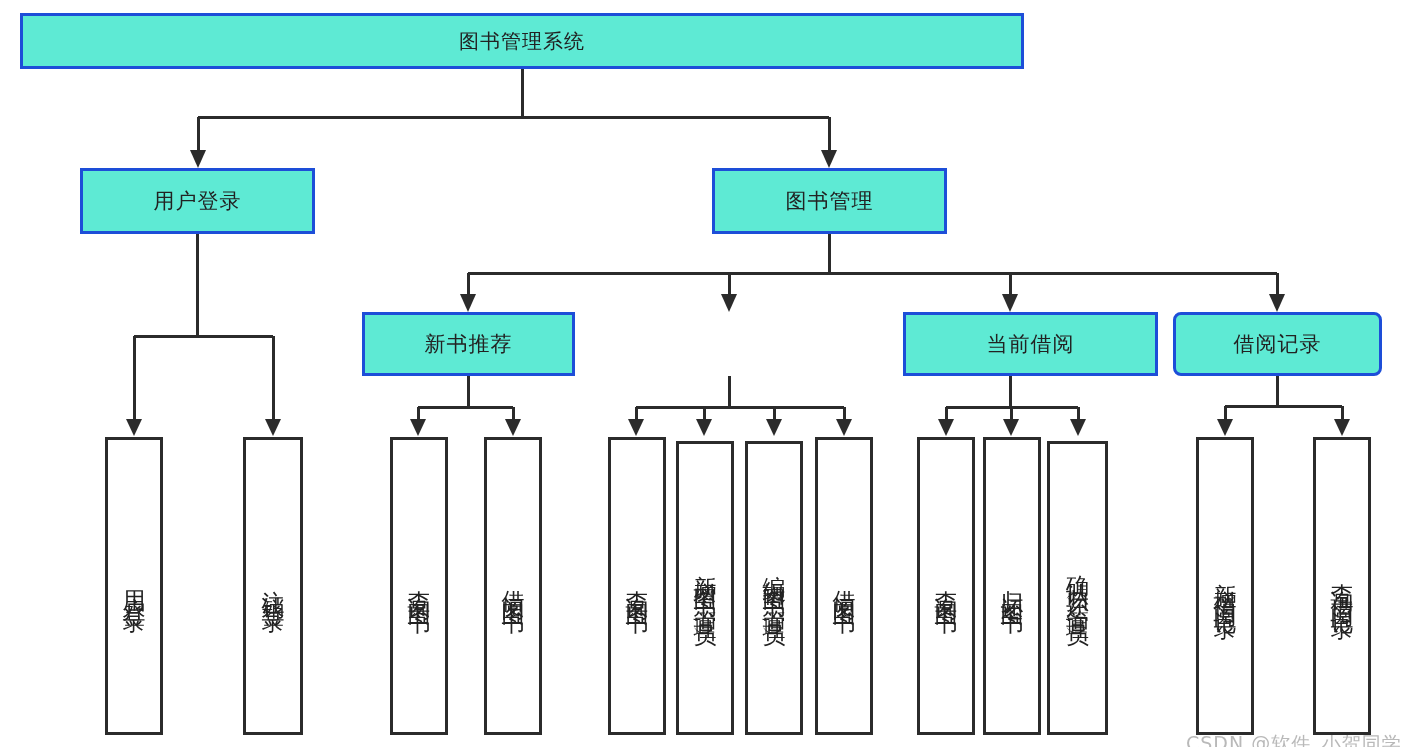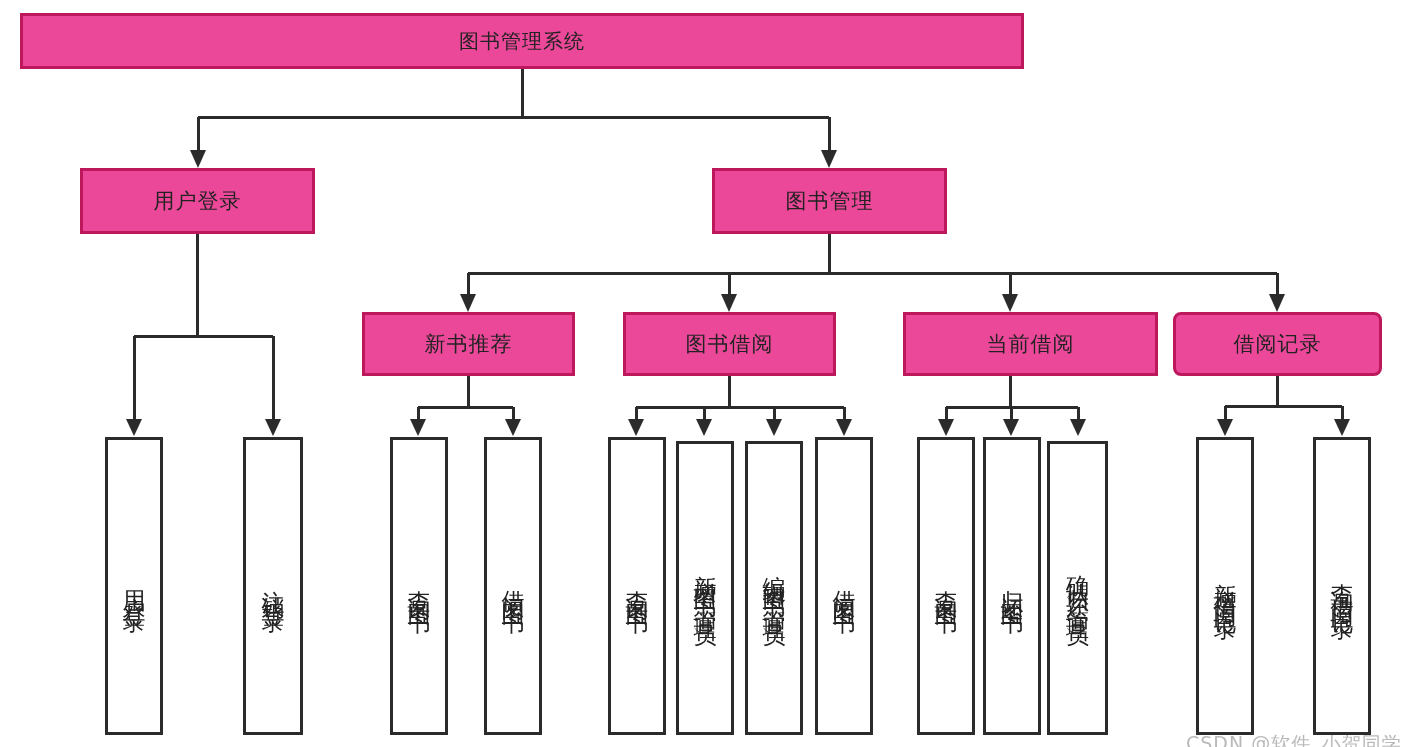--- a/index.html
+++ b/index.html
@@ -14,22 +14,22 @@
   }
   svg.connectors {
     position: absolute;
     left: 0; top: 0;
     width: 1405px; height: 747px;
     z-index: 1;
   }
   .hbox {
     position: absolute;
     box-sizing: border-box;
-    border: 3px solid #be185d;
-    background: #ec4899;
+    border: 3px solid #1d4ed8;
+    background: #5eead4;
     display: flex;
     align-items: center;
     justify-content: center;
     font-size: 21px;
     letter-spacing: 1px;
     z-index: 2;
   }
   .hbox.root { font-size: 20px; }
   .leaf {
     position: absolute;
@@ -108,21 +108,20 @@
       <polygon points="1342,436 1334,419 1350,419"></polygon>
     </g>
   </svg>
 
   <div class="hbox root" style="left:20px; top:13px; width:1004px; height:56px;">图书管理系统</div>
 
   <div class="hbox" style="left:80px; top:168px; width:235px; height:66px;">用户登录</div>
   <div class="hbox" style="left:362px; top:312px; width:213px; height:64px;">新书推荐</div>
 
   <div class="hbox" style="left:712px; top:168px; width:235px; height:66px;">图书管理</div>
-  <div class="hbox" style="left:623px; top:312px; width:213px; height:64px;">图书借阅</div>
   <div class="hbox" style="left:903px; top:312px; width:255px; height:64px;">当前借阅</div>
   <div class="hbox" style="left:1173px; top:312px; width:209px; height:64px;border-radius:8px;">借阅记录</div>
 
   <div class="leaf" style="left:105px; width:58px;">用户登录</div>
   <div class="leaf" style="left:243px; width:60px;">注销登录</div>
 
   <div class="leaf" style="left:390px; width:58px;">查询图书</div>
   <div class="leaf" style="left:484px; width:58px;">借阅图书</div>
 
   <div class="leaf" style="left:608px; width:58px;">查询图书</div>

